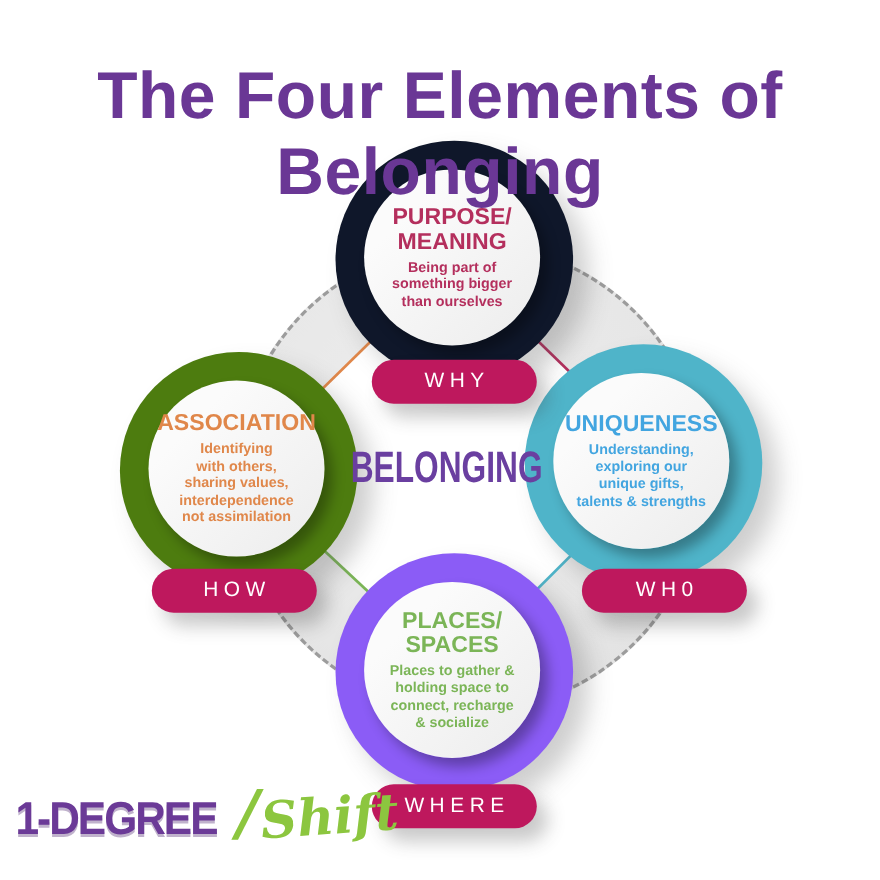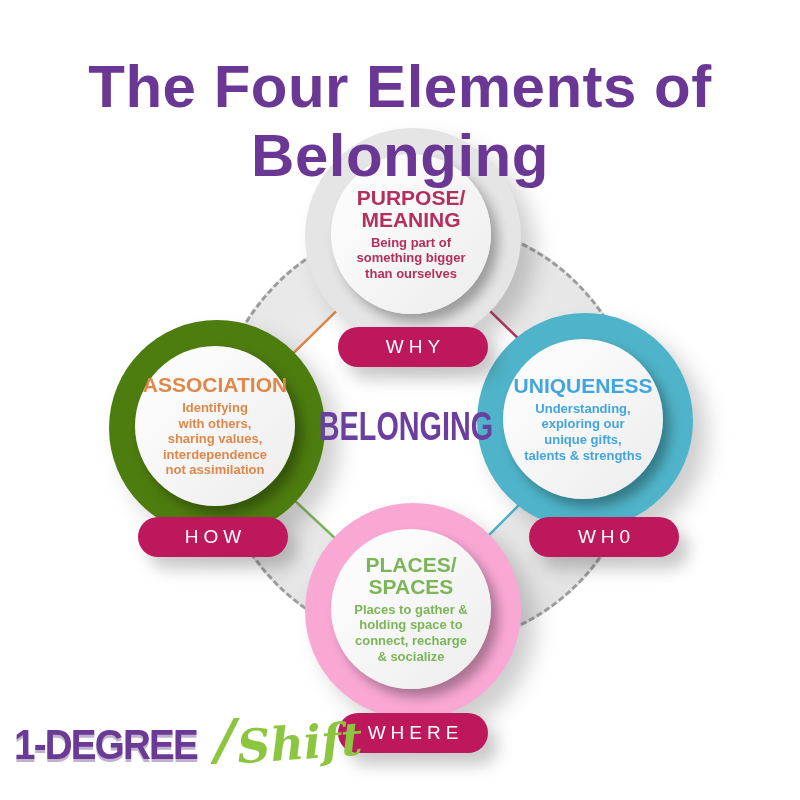--- a/index.html
+++ b/index.html
@@ -108,21 +108,21 @@
   <div class="gray-circle"></div>
 
   <svg class="links" width="800" height="800">
     <polygon points="413,236 217,428 413,611 603,421" fill="#ffffff"></polygon>
     <line x1="413" y1="236" x2="217" y2="428" stroke-width="2.5" stroke="#e0874a"></line>
     <line x1="413" y1="236" x2="603" y2="421" stroke-width="2.5" stroke="#b42f5d"></line>
     <line x1="217" y1="428" x2="413" y2="611" stroke-width="2.5" stroke="#7bb557"></line>
     <line x1="603" y1="421" x2="413" y2="611" stroke-width="2.5" stroke="#4fb4c9"></line>
   </svg>
 
-  <div class="ring ring-top" style="background-color: #e5e5e5;">
+  <div class="ring ring-top" style="background-color: #0f172a;">
     <div class="inner">
       <div class="heading" style="color: rgb(180, 47, 93);">PURPOSE/
 MEANING</div>
       <div class="body" style="color: rgb(180, 47, 93);">Being part of
 something bigger
 than ourselves</div>
     </div>
   </div>
   <div class="pill pill-why">
     <span>WHY</span>
@@ -148,21 +148,21 @@
       <div class="body" style="color: rgb(66, 165, 224);">Understanding,
 exploring our
 unique gifts,
 talents &amp; strengths</div>
     </div>
   </div>
   <div class="pill pill-who">
     <span>WH0</span>
   </div>
 
-  <div class="ring ring-bottom" style="background-color: #f9a8d4;">
+  <div class="ring ring-bottom" style="background-color: #8b5cf6;">
     <div class="inner">
       <div class="heading" style="color: rgb(123, 181, 87);">PLACES/
 SPACES</div>
       <div class="body" style="color: rgb(123, 181, 87);">Places to gather &amp;
 holding space to
 connect, recharge
 &amp; socialize</div>
     </div>
   </div>
   <div class="pill pill-where">

